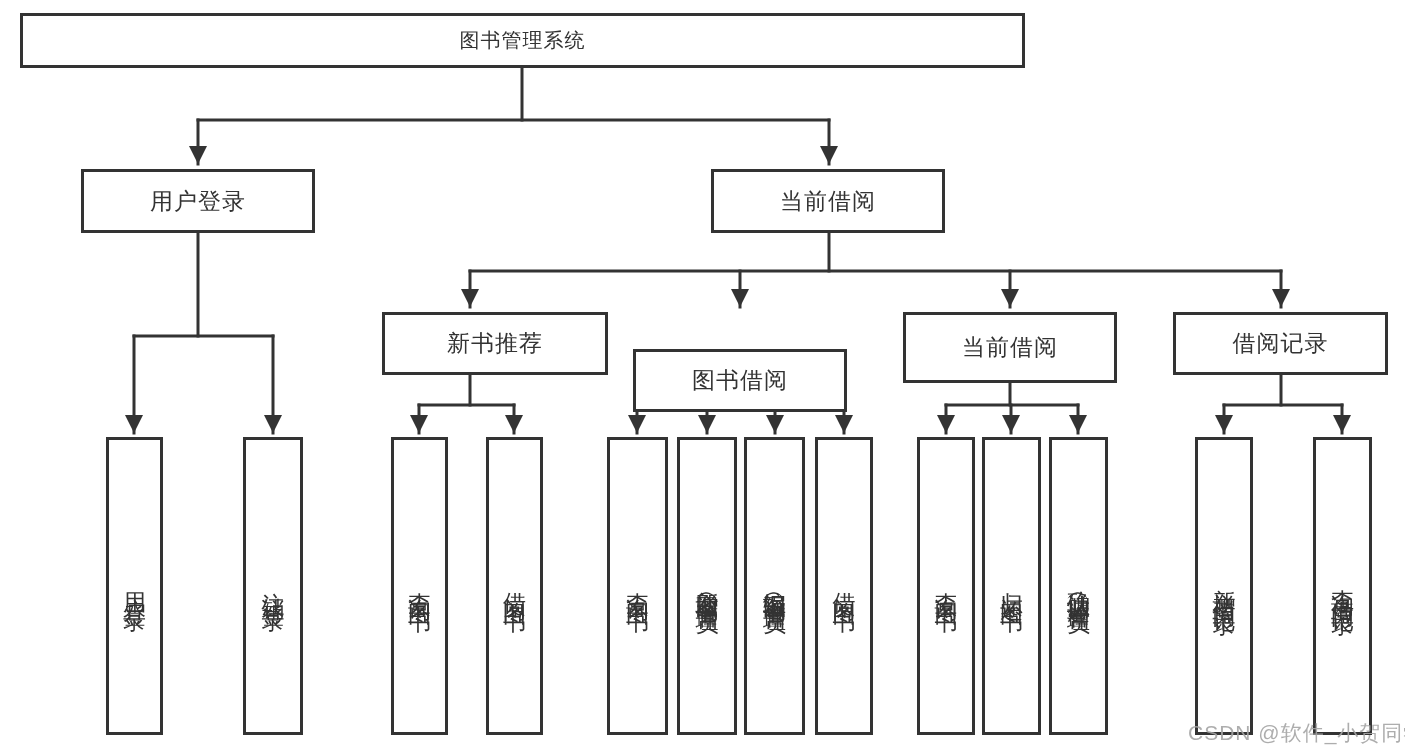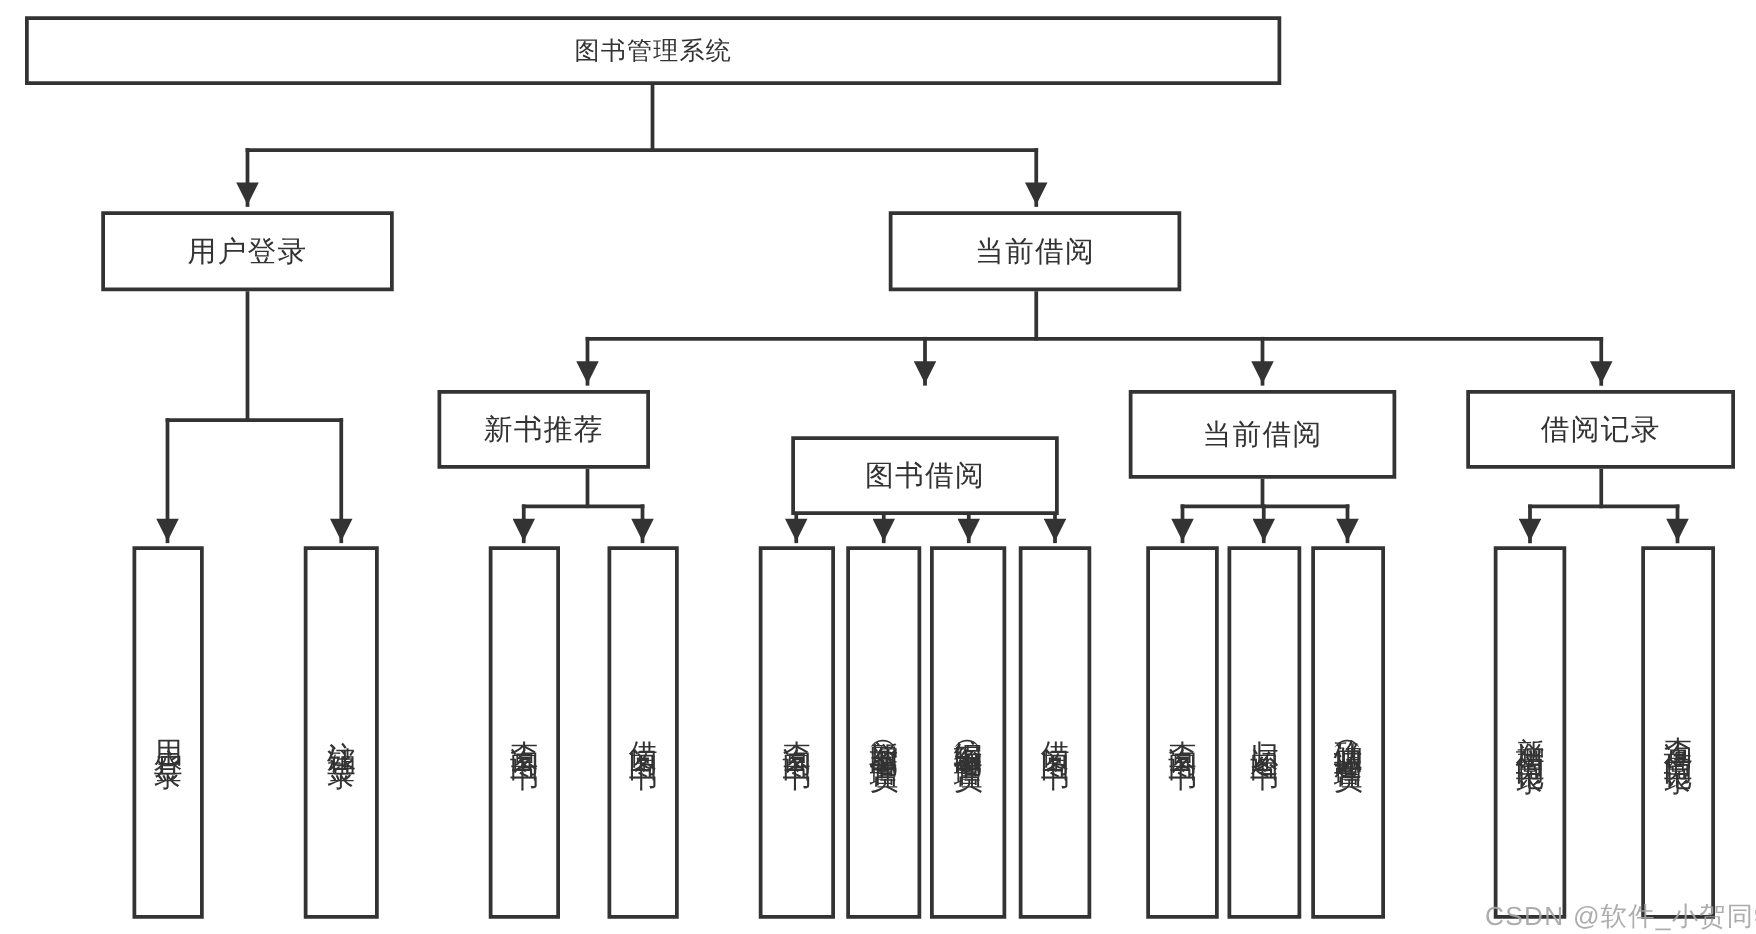--- a/index.html
+++ b/index.html
@@ -89,21 +89,21 @@
     <span class="hlabel">图书管理系统</span>
   </div>
 
   <div class="box" style="left:81px;top:169px;width:234px;height:64px;">
     <span class="hlabel">用户登录</span>
   </div>
   <div class="box" style="left:711px;top:169px;width:234px;height:64px;">
     <span class="hlabel">当前借阅</span>
   </div>
 
-  <div class="box" style="left:350px;top:312px;width:170px;height:63px;justify-content:center;">
+  <div class="box" style="left:382px;top:312px;width:226px;height:63px;justify-content:center;">
     <span class="hlabel">新书推荐</span>
   </div>
   <div class="box" style="left:633px;top:312px;width:214px;height:63px;margin-top:37px;">
     <span class="hlabel">图书借阅</span>
   </div>
   <div class="box" style="left:903px;top:312px;width:214px;height:71px;">
     <span class="hlabel">当前借阅</span>
   </div>
   <div class="box" style="left:1173px;top:312px;width:215px;height:63px;justify-content:center;">
     <span class="hlabel">借阅记录</span>

